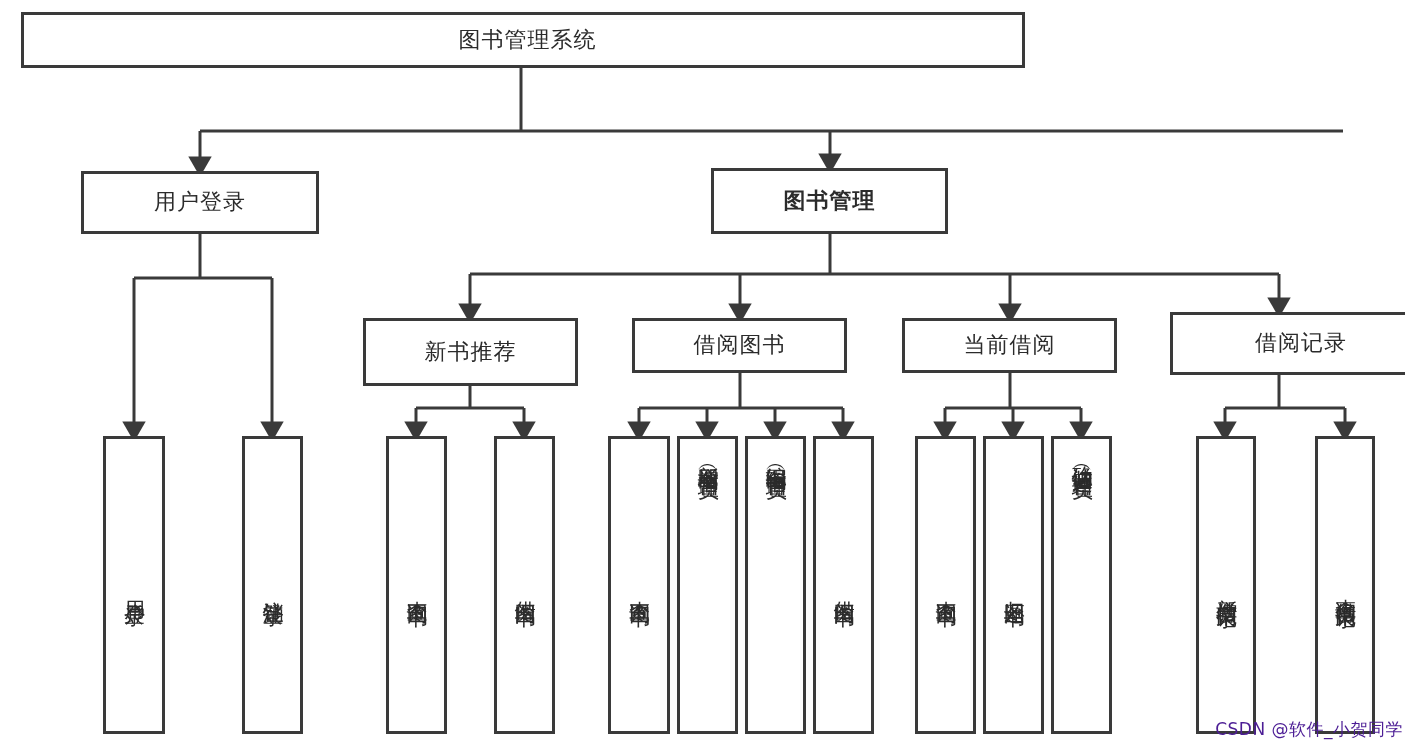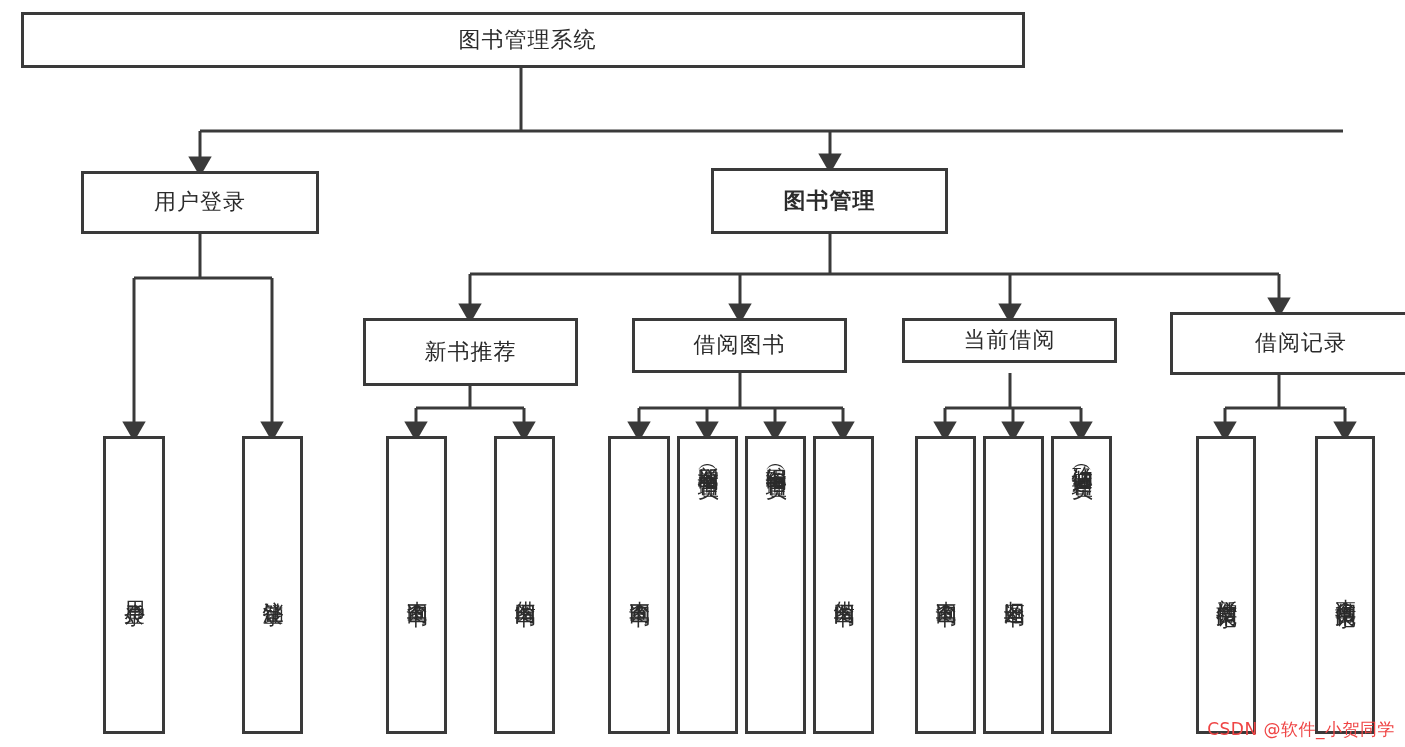--- a/index.html
+++ b/index.html
@@ -66,24 +66,24 @@
     align-items: center;
     justify-content: center;
   }
   .vwrap.top {
     align-items: flex-start;
     padding-top: 4px;
     box-sizing: border-box;
   }
   #watermark {
     position: absolute;
-    right: 10px;
+    right: 2px;
     bottom: 6px;
     font-size: 17px;
-    color: #ef4444;
+    color: #4c1d95;
     letter-spacing: 0.5px;
     z-index: 5;
     white-space: nowrap;
   }
 </style>
 </head>
 <body>
 
 <div id="diagram">
 
@@ -147,21 +147,21 @@
   <div class="node horiz" style="left:711px; top:168px; width:237px; height:66px;font-weight:bold;">
     <span>图书管理</span>
   </div>
 
   <div class="node horiz" style="left:363px; top:318px; width:215px; height:68px;">
     <span>新书推荐</span>
   </div>
   <div class="node horiz" style="left:632px; top:318px; width:215px; height:55px;">
     <span>借阅图书</span>
   </div>
-  <div class="node horiz" style="left:902px; top:318px; width:215px; height:45px;">
+  <div class="node horiz" style="left:902px; top:318px; width:215px; height:55px;">
     <span>当前借阅</span>
   </div>
   <div class="node horiz" style="left:1170px; top:312px; width:262px; height:63px;">
     <span>借阅记录</span>
   </div>
 
   <div class="node vert" style="left:103px; top:436px; width:62px; height:298px;">
     <div class="vwrap">
       <span class="vlabel">用户登录</span>
     </div>

